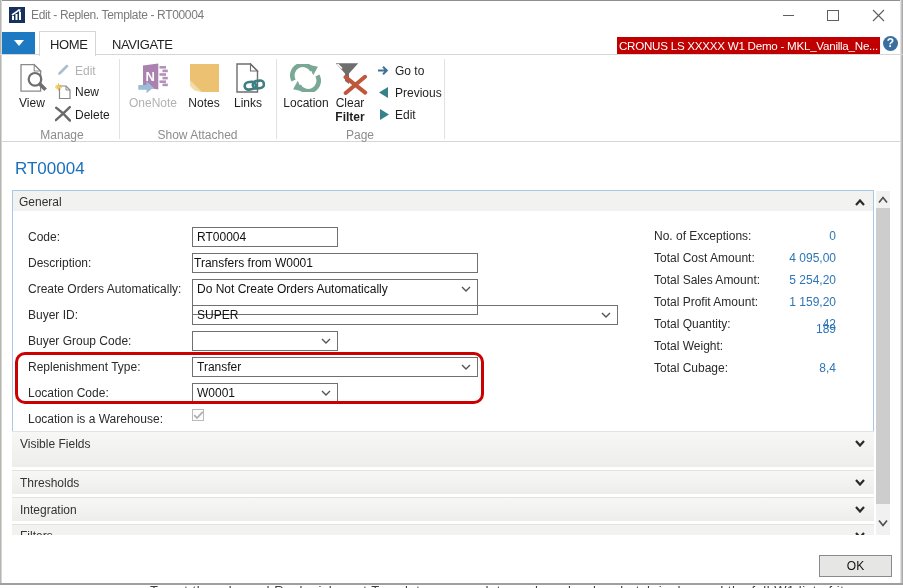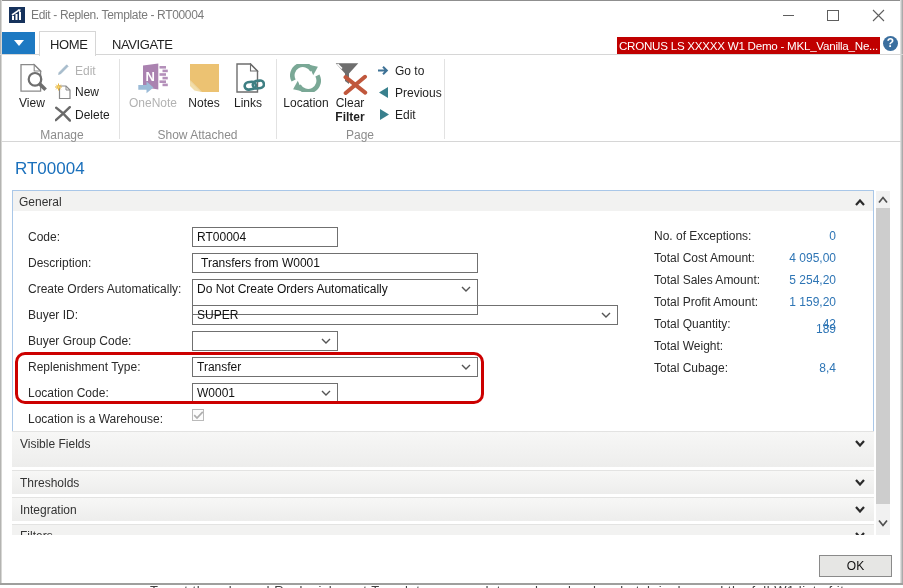--- a/index.html
+++ b/index.html
@@ -161,21 +161,21 @@
 <div class="abs lbl" style="left:28px;top:230px;">Code:</div>
 <div class="abs lbl" style="left:28px;top:256px;">Description:</div>
 <div class="abs lbl" style="left:28px;top:282px;">Create Orders Automatically:</div>
 <div class="abs lbl" style="left:28px;top:308px;">Buyer ID:</div>
 <div class="abs lbl" style="left:28px;top:334px;">Buyer Group Code:</div>
 <div class="abs lbl" style="left:28px;top:360px;">Replenishment Type:</div>
 <div class="abs lbl" style="left:28px;top:386px;">Location Code:</div>
 <div class="abs lbl" style="left:28px;top:412px;">Location is a Warehouse:</div>
 
 <div class="abs" style="left:192px;top:227px;width:146px;height:20px;border:1px solid #707070;box-sizing:border-box;font-size:12px;color:#111;line-height:18px;padding-left:4px;">RT00004</div>
-<div class="abs" style="left:192px;top:253px;width:286px;height:20px;border:1px solid #707070;box-sizing:border-box;font-size:12px;color:#111;line-height:18px;padding-left:8px;">Transfers from W0001</div>
+<div class="abs" style="left:192px;top:253px;width:286px;height:20px;border:1px solid #707070;box-sizing:border-box;font-size:12px;color:#111;line-height:18px;padding-left:1px;">Transfers from W0001</div>
 
 <div class="abs" style="left:192px;top:279px;width:286px;height:36px;border:1px solid #707070;box-sizing:border-box;font-size:12px;color:#111;line-height:18px;padding-left:4px;">Do Not Create Orders Automatically
   <svg class="abs" style="right:6px;top:6px;" width="10" height="6" viewBox="0 0 10 6">
       <path d="M1 1 L5 5 L9 1" stroke="#555" stroke-width="1.4" fill="none"></path>
     </svg></div>
 <div class="abs" style="left:192px;top:305px;width:426px;height:20px;border:1px solid #707070;box-sizing:border-box;font-size:12px;color:#111;line-height:18px;padding-left:4px;">SUPER
   <svg class="abs" style="right:6px;top:6px;" width="10" height="6" viewBox="0 0 10 6">
       <path d="M1 1 L5 5 L9 1" stroke="#555" stroke-width="1.4" fill="none"></path>
     </svg></div>
 <div class="abs" style="left:192px;top:331px;width:146px;height:20px;border:1px solid #707070;box-sizing:border-box;font-size:12px;color:#111;line-height:18px;padding-left:4px;">

